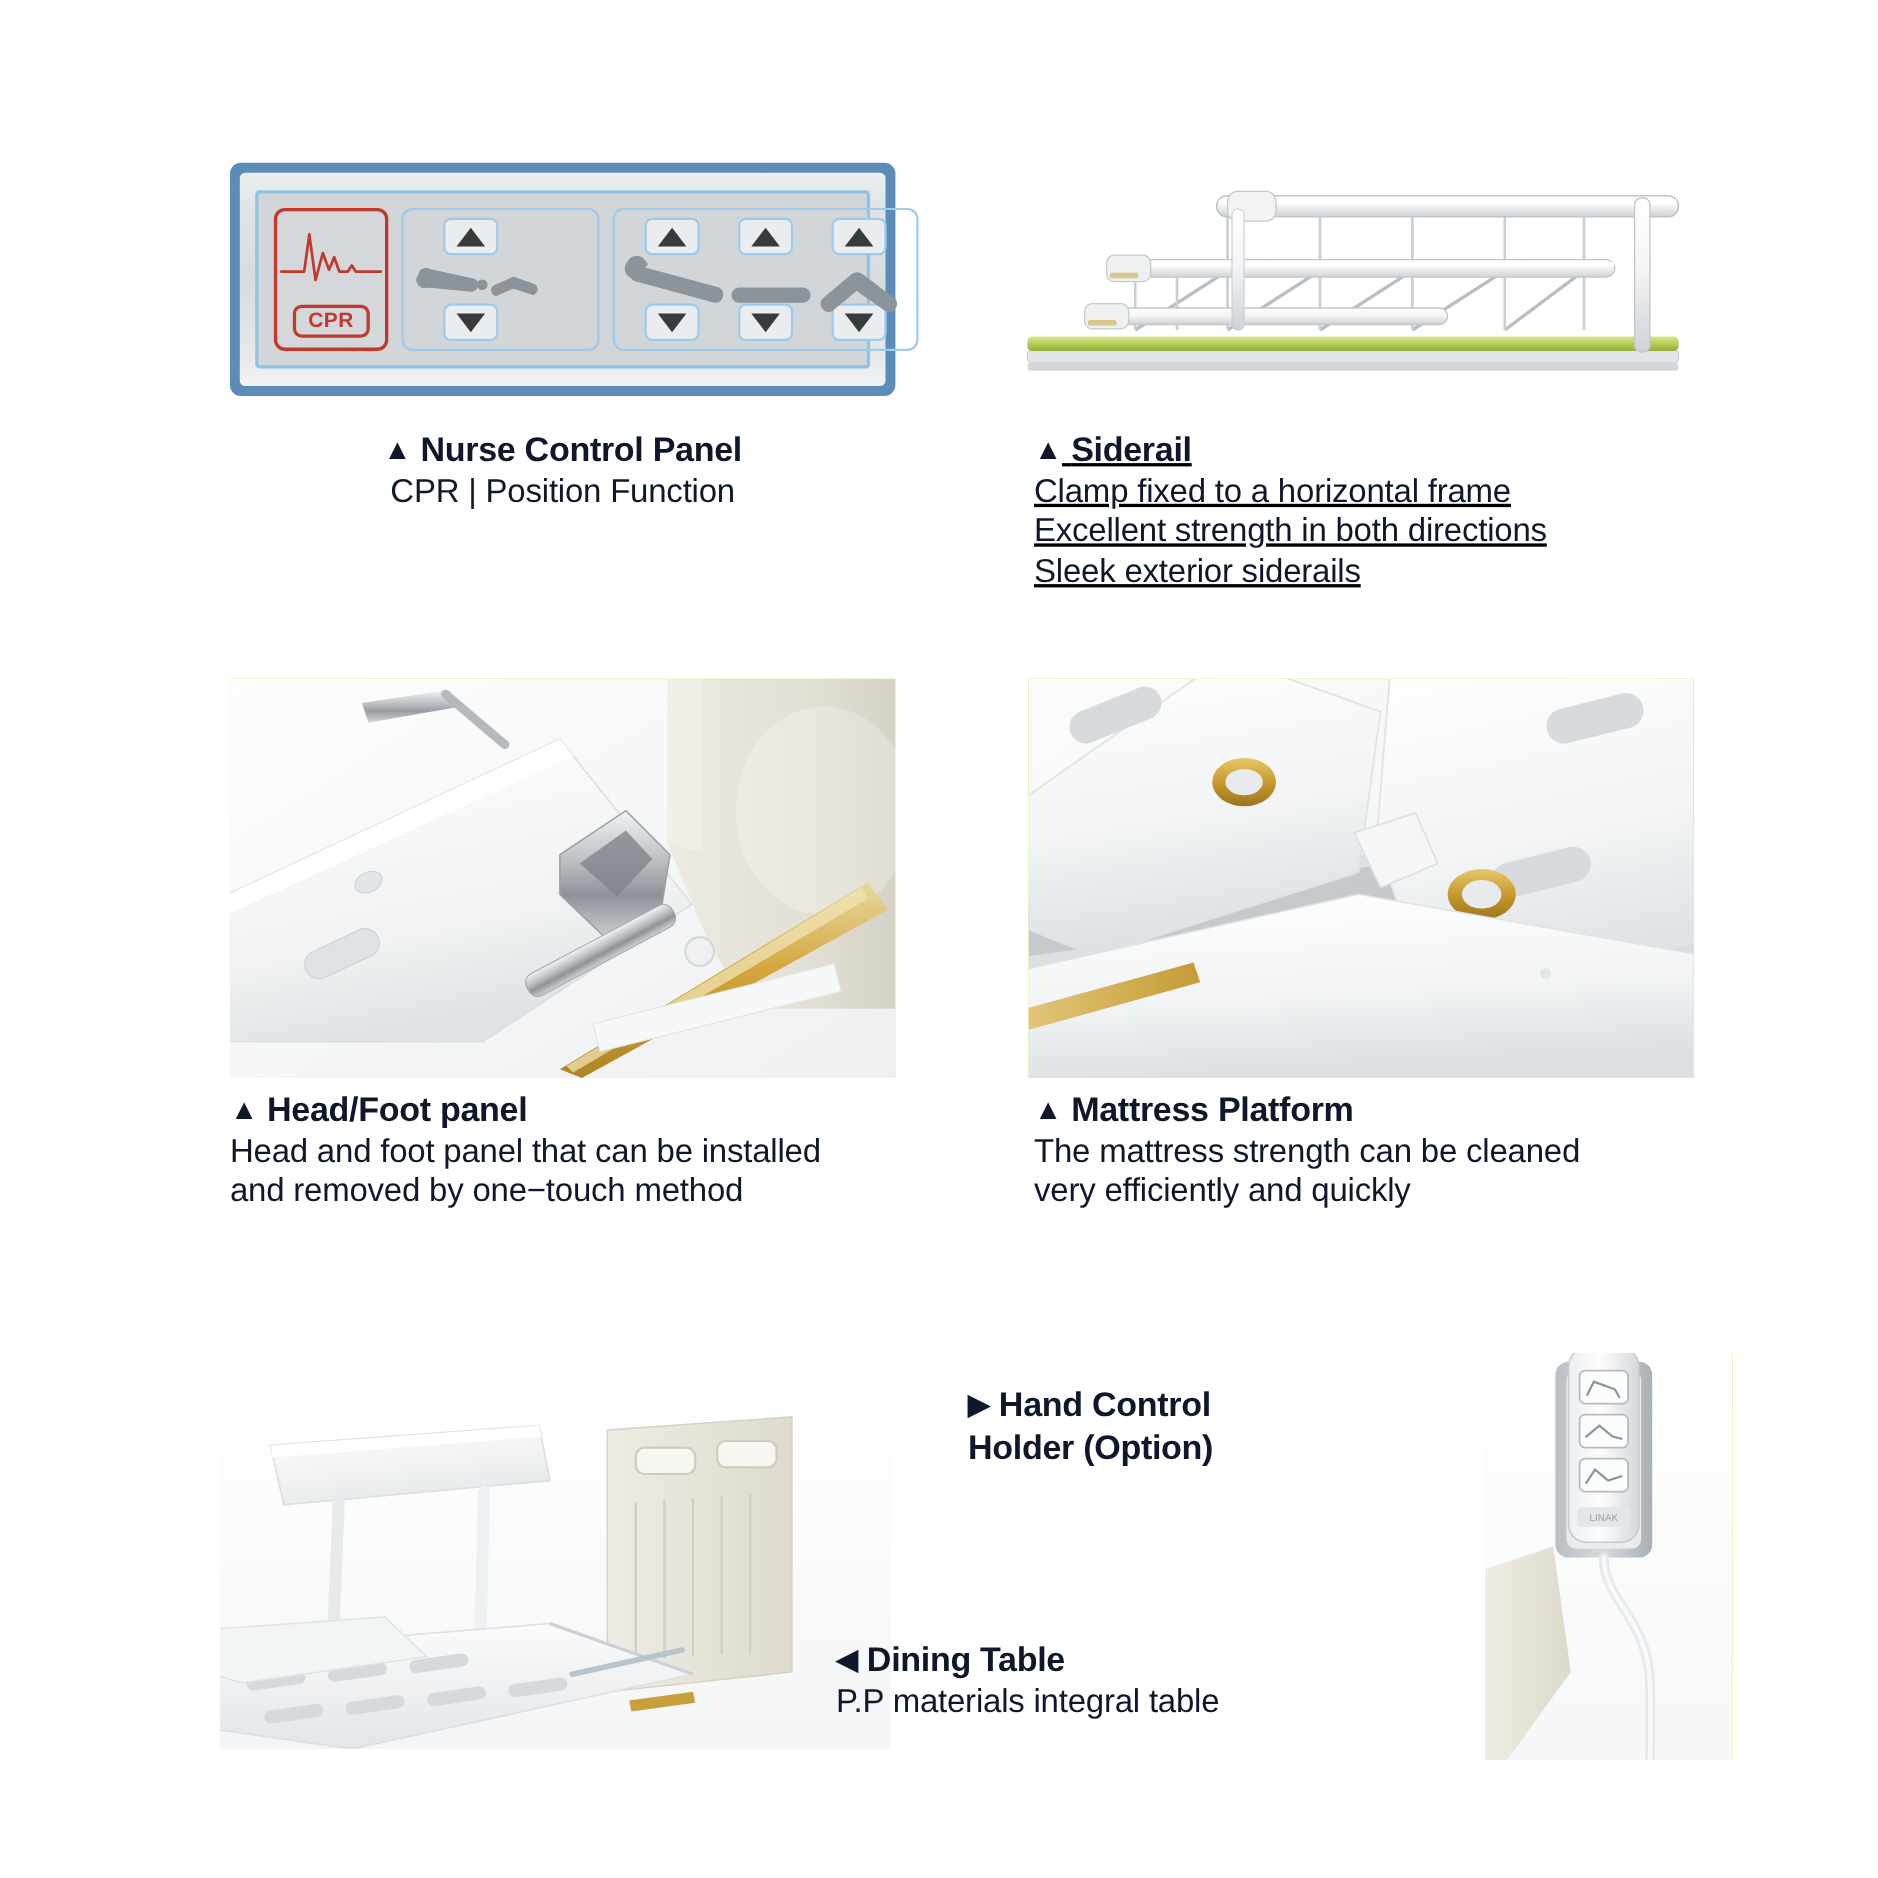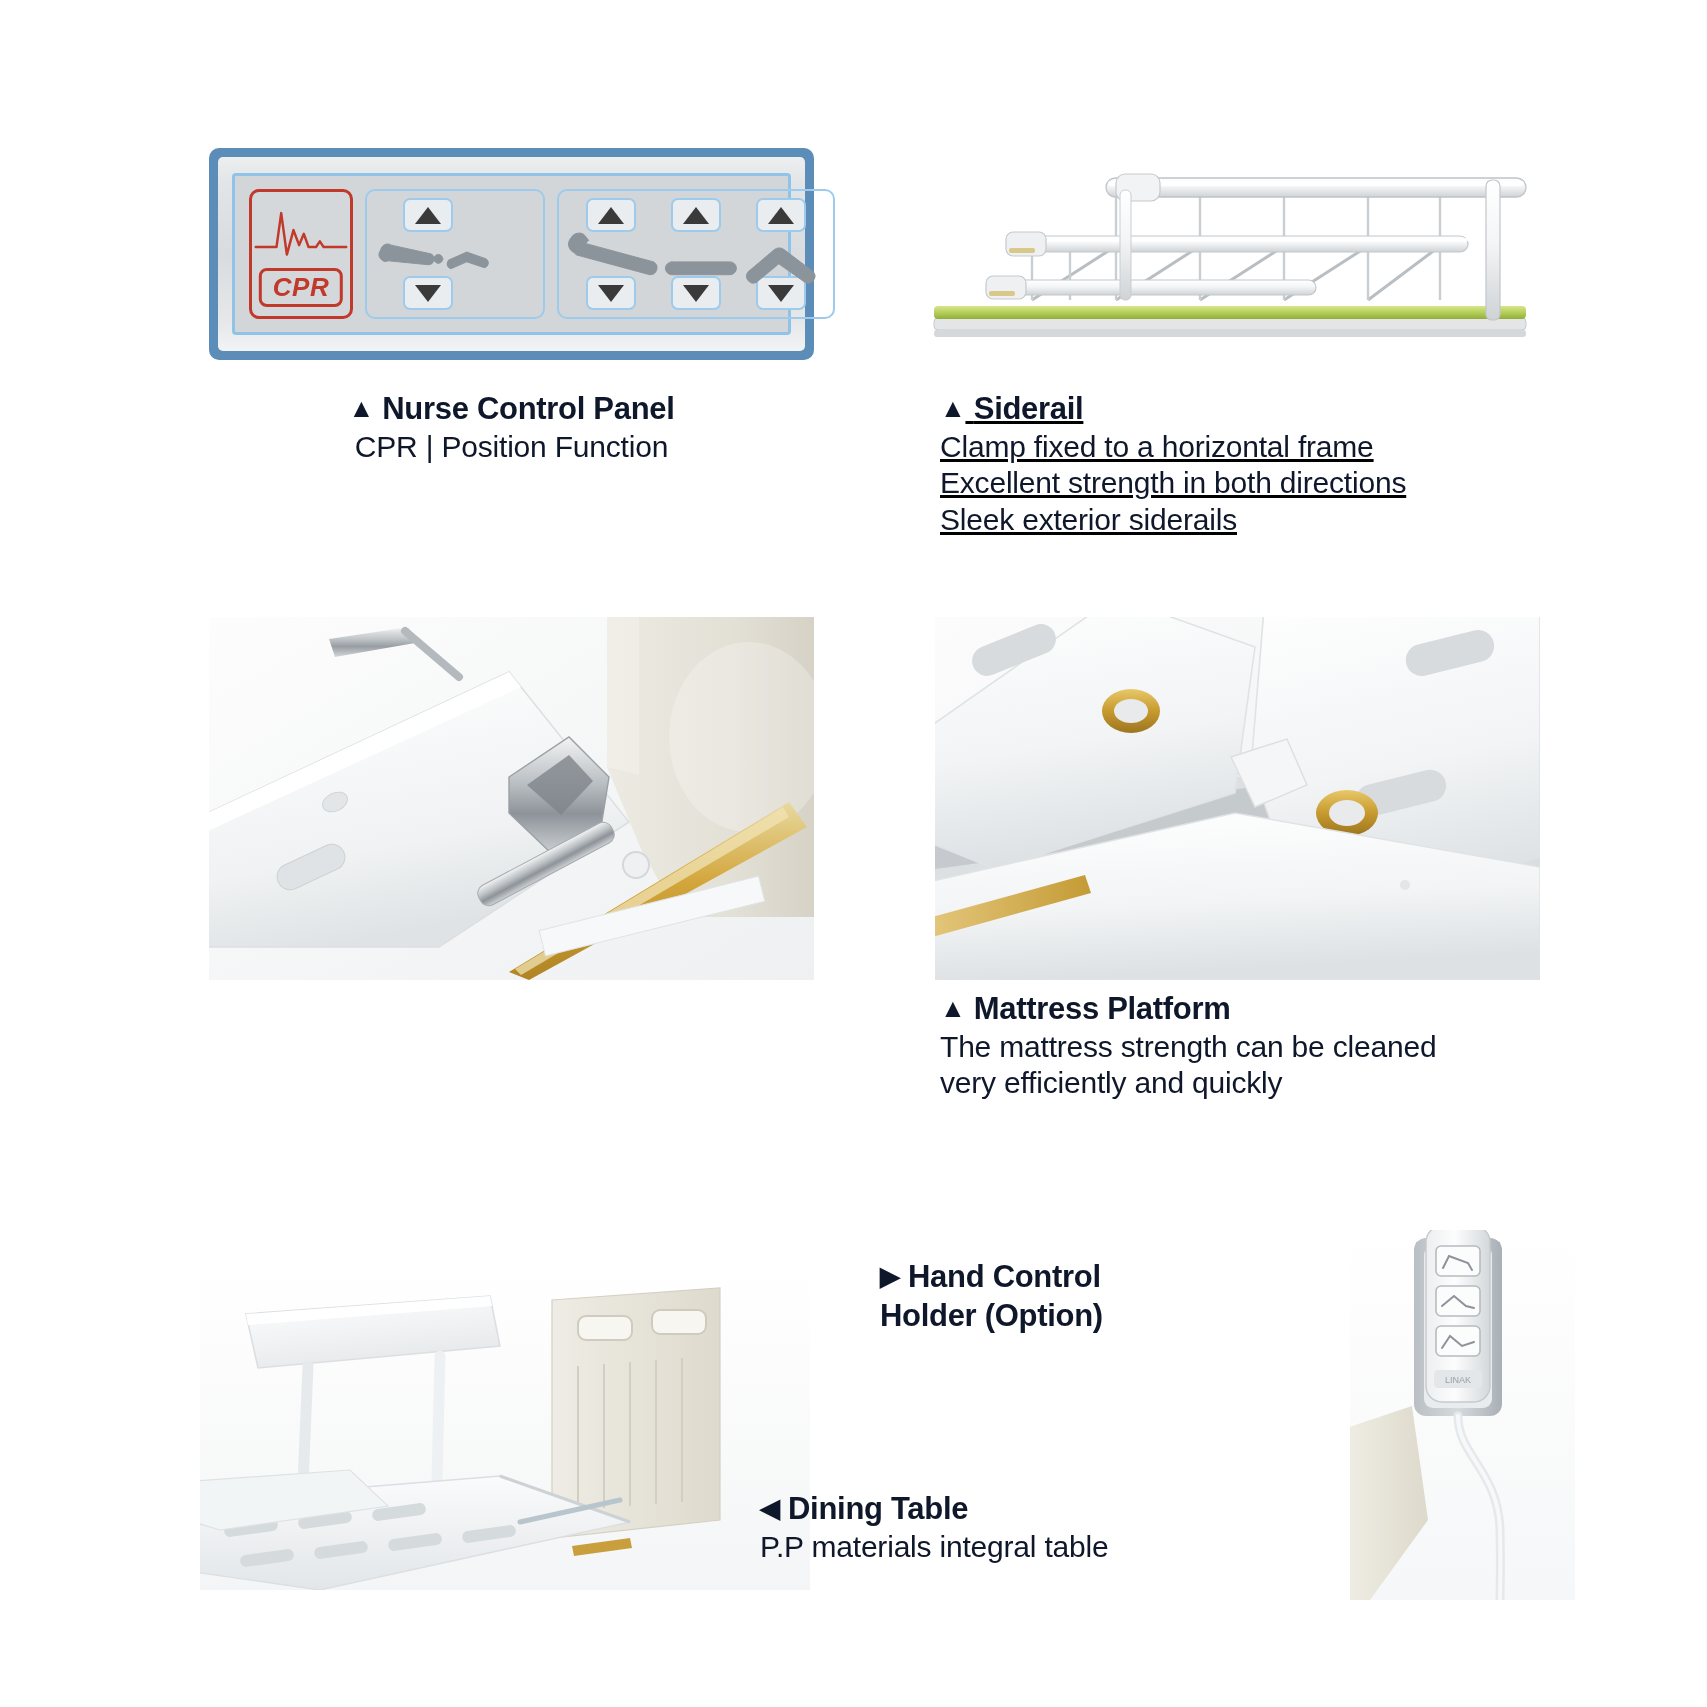--- a/index.html
+++ b/index.html
@@ -60,24 +60,23 @@
     width: 104px; height: 130px;
     border: 3px solid #c0392b; border-radius: 10px;
     position: relative; flex: none;
     background: rgba(255,255,255,0.05);
   }
   .cpr-ecg { position: absolute; left: 0; top: 8px; width: 100%; height: 62px; }
   .cpr-label {
     position: absolute; left: 50%; transform: translateX(-50%);
     bottom: 9px;
     border: 3px solid #c0392b; border-radius: 8px;
-    color: #c0392b; font-weight: 700; font-size: 26px;
+    color: #c0392b; font-weight: 700; font-size: 19px;
     padding: 1px 11px; letter-spacing: 0.5px;
     font-family: "Liberation Sans", sans-serif;
-    font-style: italic;
   }
   .grp {
     border: 2px solid #9ecbeb; border-radius: 10px;
     height: 130px; display: flex; align-items: center;
     position: relative; flex: none; padding: 0 10px;
   }
   .grp-a { width: 180px; }
   .grp-b { width: 278px; }
   .arrow-col { display: flex; flex-direction: column; justify-content: space-between; height: 112px; }
   .akey {
@@ -318,20 +317,28 @@
       <rect x="262" y="236" width="150" height="22" rx="9" transform="rotate(-28 337 247)" fill="url(#chromeH)" stroke="#a6abaf" stroke-width="1"></rect>
 
       <path d="M120 22 L200 10 L206 26 L126 40 Z" fill="url(#chromeH)" opacity="0.9"></path>
       <path d="M196 14 L250 60" stroke="#b4b9bd" stroke-width="8" stroke-linecap="round" fill="none"></path>
 
       <path d="M330 286 L556 286 L556 312 L330 312 Z" transform="rotate(-14 443 299)" fill="#f7f8f9" stroke="#e0e3e5" stroke-width="1"></path>
       <circle cx="427" cy="248" r="13" fill="#eef0f1" stroke="#d4d8db" stroke-width="2"></circle>
     </svg>
   </div>
 
+  <div id="cap-head" class="cap-left">
+    <div class="cap-title">
+      <span class="mark">▲</span>
+      <span>Head/Foot panel</span>
+    </div>
+    <div class="cap-line">Head and foot panel that can be installed</div>
+    <div class="cap-line">and removed by one−touch method</div>
+  </div>
 
   <div class="photo" id="ph-matt">
     <svg width="605" height="363" viewBox="0 0 605 363">
       <defs>
         <linearGradient id="bgM" x1="0" y1="0" x2="1" y2="1">
           <stop offset="0%" stop-color="#fcfcfc"></stop>
             <stop offset="100%" stop-color="#eceef0"></stop>
         </linearGradient>
         <linearGradient id="secM" x1="0" y1="0" x2="0.2" y2="1">
           <stop offset="0%" stop-color="#ffffff"></stop>

